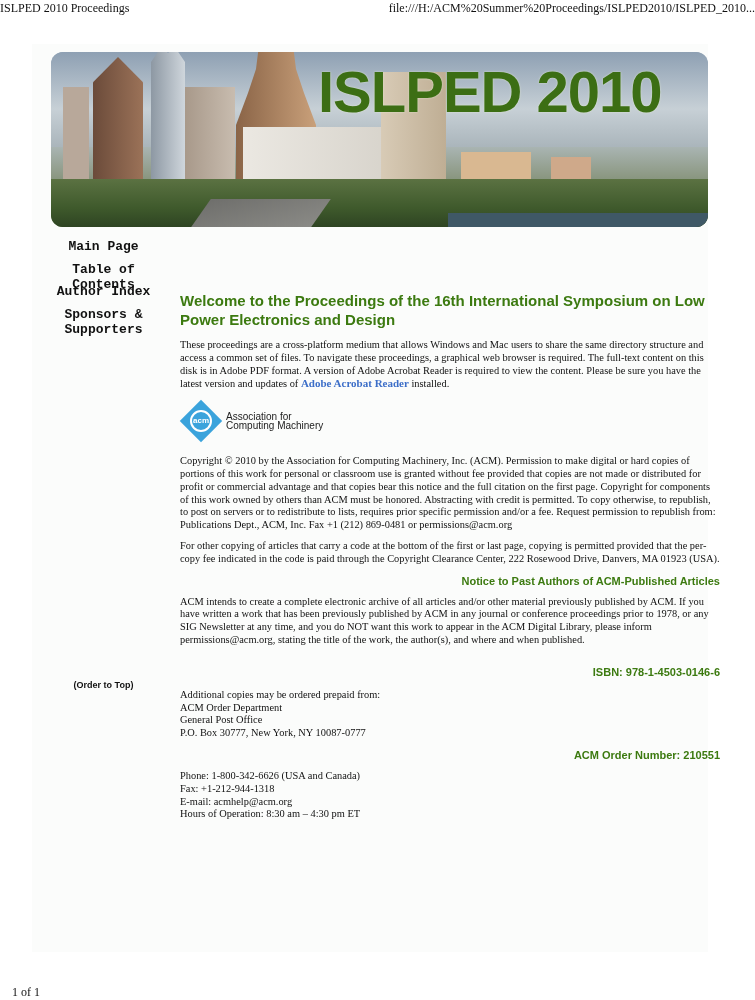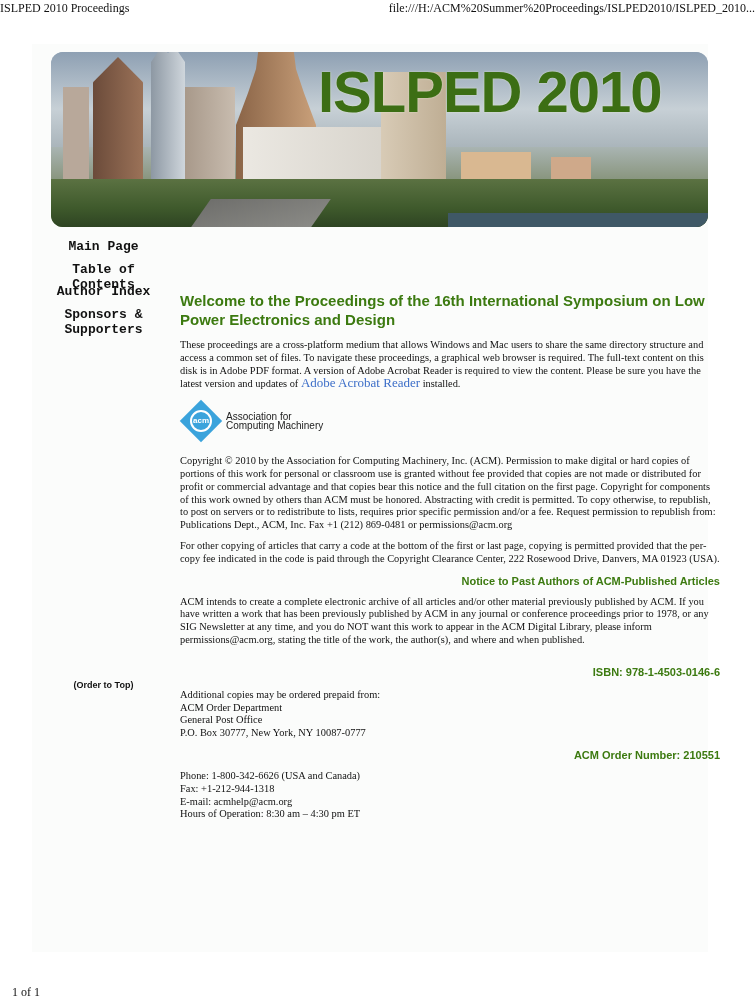--- a/index.html
+++ b/index.html
@@ -32,21 +32,21 @@
   .sidenav a { display:block; color:#111; text-decoration:none; height:22.5px; }
   .return-top { position:absolute; left:19px; top:636px; width:105px; text-align:center;
                 font-family:"Liberation Sans", sans-serif; font-weight:bold; font-size:9px; color:#111; text-decoration:none; }
 
   .content { position:absolute; left:148px; top:200px; width:540px; font-size:10.4px; line-height:12.8px;margin-top:47px; }
   .content h1 { font-family:"Liberation Sans", sans-serif; font-size:15px; line-height:19px; font-weight:bold;
                 color:#3c7a10; margin:0 0 10px 0; }
   .content h2 { font-family:"Liberation Sans", sans-serif; font-size:11px; font-weight:bold; color:#3c7a10;
                 margin:0 0 8px 0; line-height:14px;text-align:right; }
   .content p { margin:0 0 8px 0; }
-  .content a.inline { font-size:13px; font-weight:normal; color:#3c6ec8; text-decoration:none; }
+  .content a.inline { font-size:11px; font-weight:bold; color:#3c6ec8; text-decoration:none; }
   .acm-logo { display:flex; align-items:center; height:44px; margin:5px 0 12px 0; }
   .acm-diamond { width:30px; height:30px; background:#3aa3dc; transform:rotate(45deg); margin:0 10px 0 6px;
                  position:relative; }
   .acm-circle { position:absolute; left:4px; top:4px; width:22px; height:22px; border-radius:50%;
                 border:2px solid #fff; box-sizing:border-box; transform:rotate(-45deg);
                 color:#fff; font-family:"Liberation Sans", sans-serif; font-weight:bold; font-size:8px;
                 line-height:18px; text-align:center; }
   .acm-text { font-family:"Liberation Sans", sans-serif; font-size:10px; line-height:9px; color:#222; }
   .addr { margin:0 0 8px 0; }
   .addr div { line-height:12.8px; }

